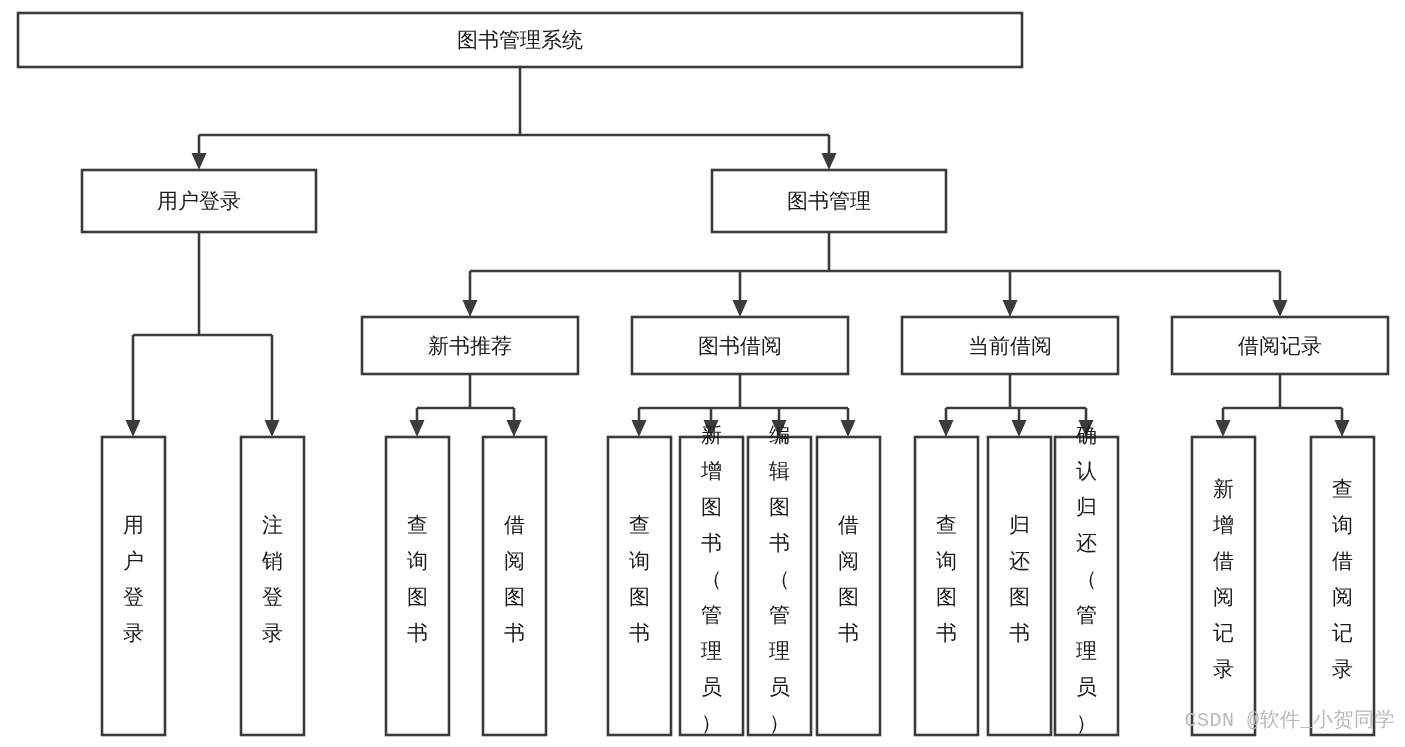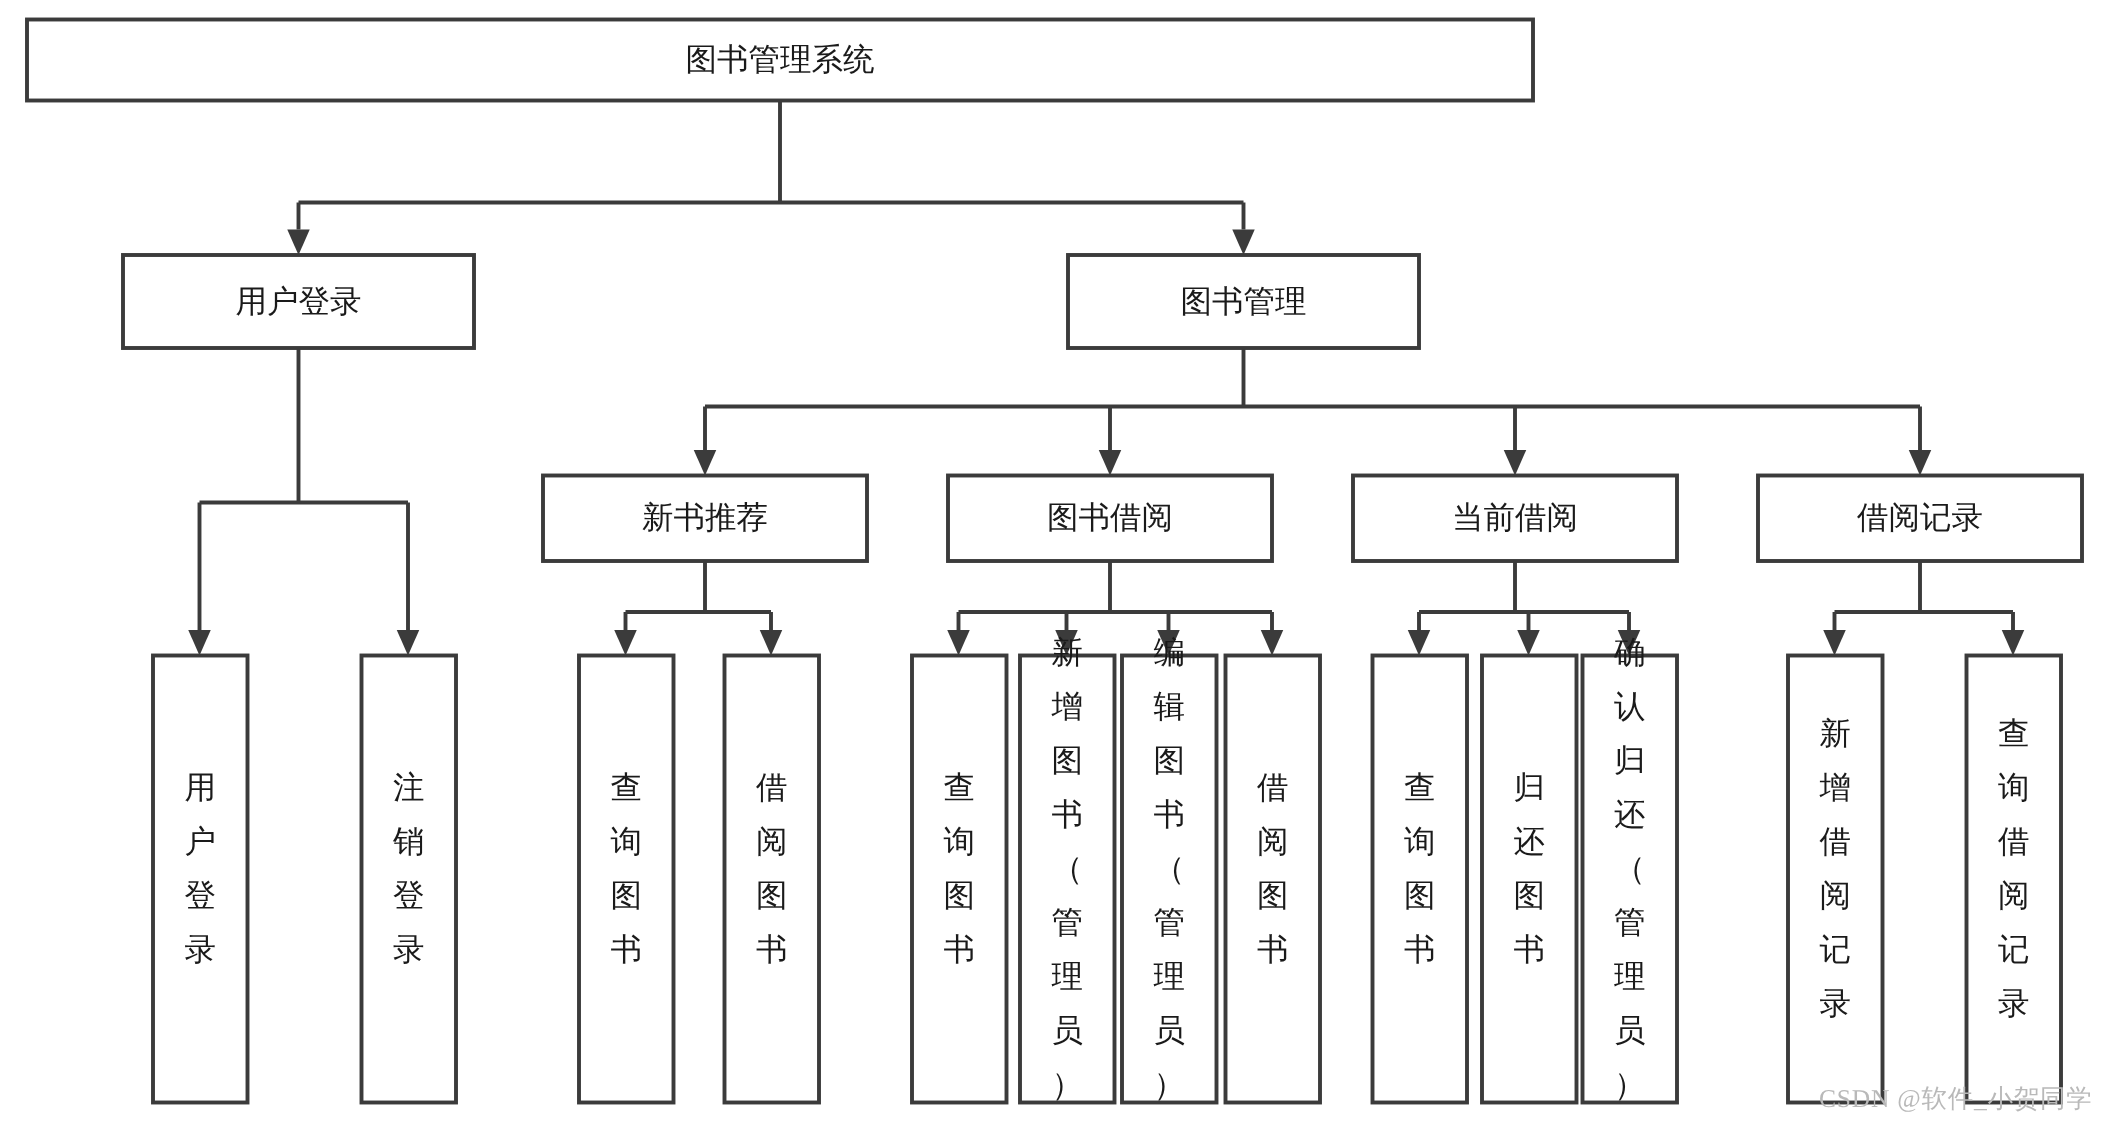--- a/index.html
+++ b/index.html
@@ -51,24 +51,24 @@
   }
   .node-label-v {
     fill: #1a1a1a;
     font-family: "DejaVu Sans", "Liberation Sans", sans-serif;
     font-size: 21px;
     text-anchor: middle;
   }
   .watermark {
     position: absolute;
     right: 10px;
-    bottom: 3px;
+    bottom: 14px;
     color: #b9b9b9;
-    font-size: 17px;
-    font-family: Liberation Serif, serif;
+    font-size: 20px;
+    font-family: Liberation Mono, monospace;
     white-space: nowrap;
     letter-spacing: 0.5px;
     user-select: none;
   }
 </style>
 </head>
 <body>
 
 <div id="diagram-root">
   <svg id="tree-svg" viewBox="0 0 1405 747" xmlns="http://www.w3.org/2000/svg">

